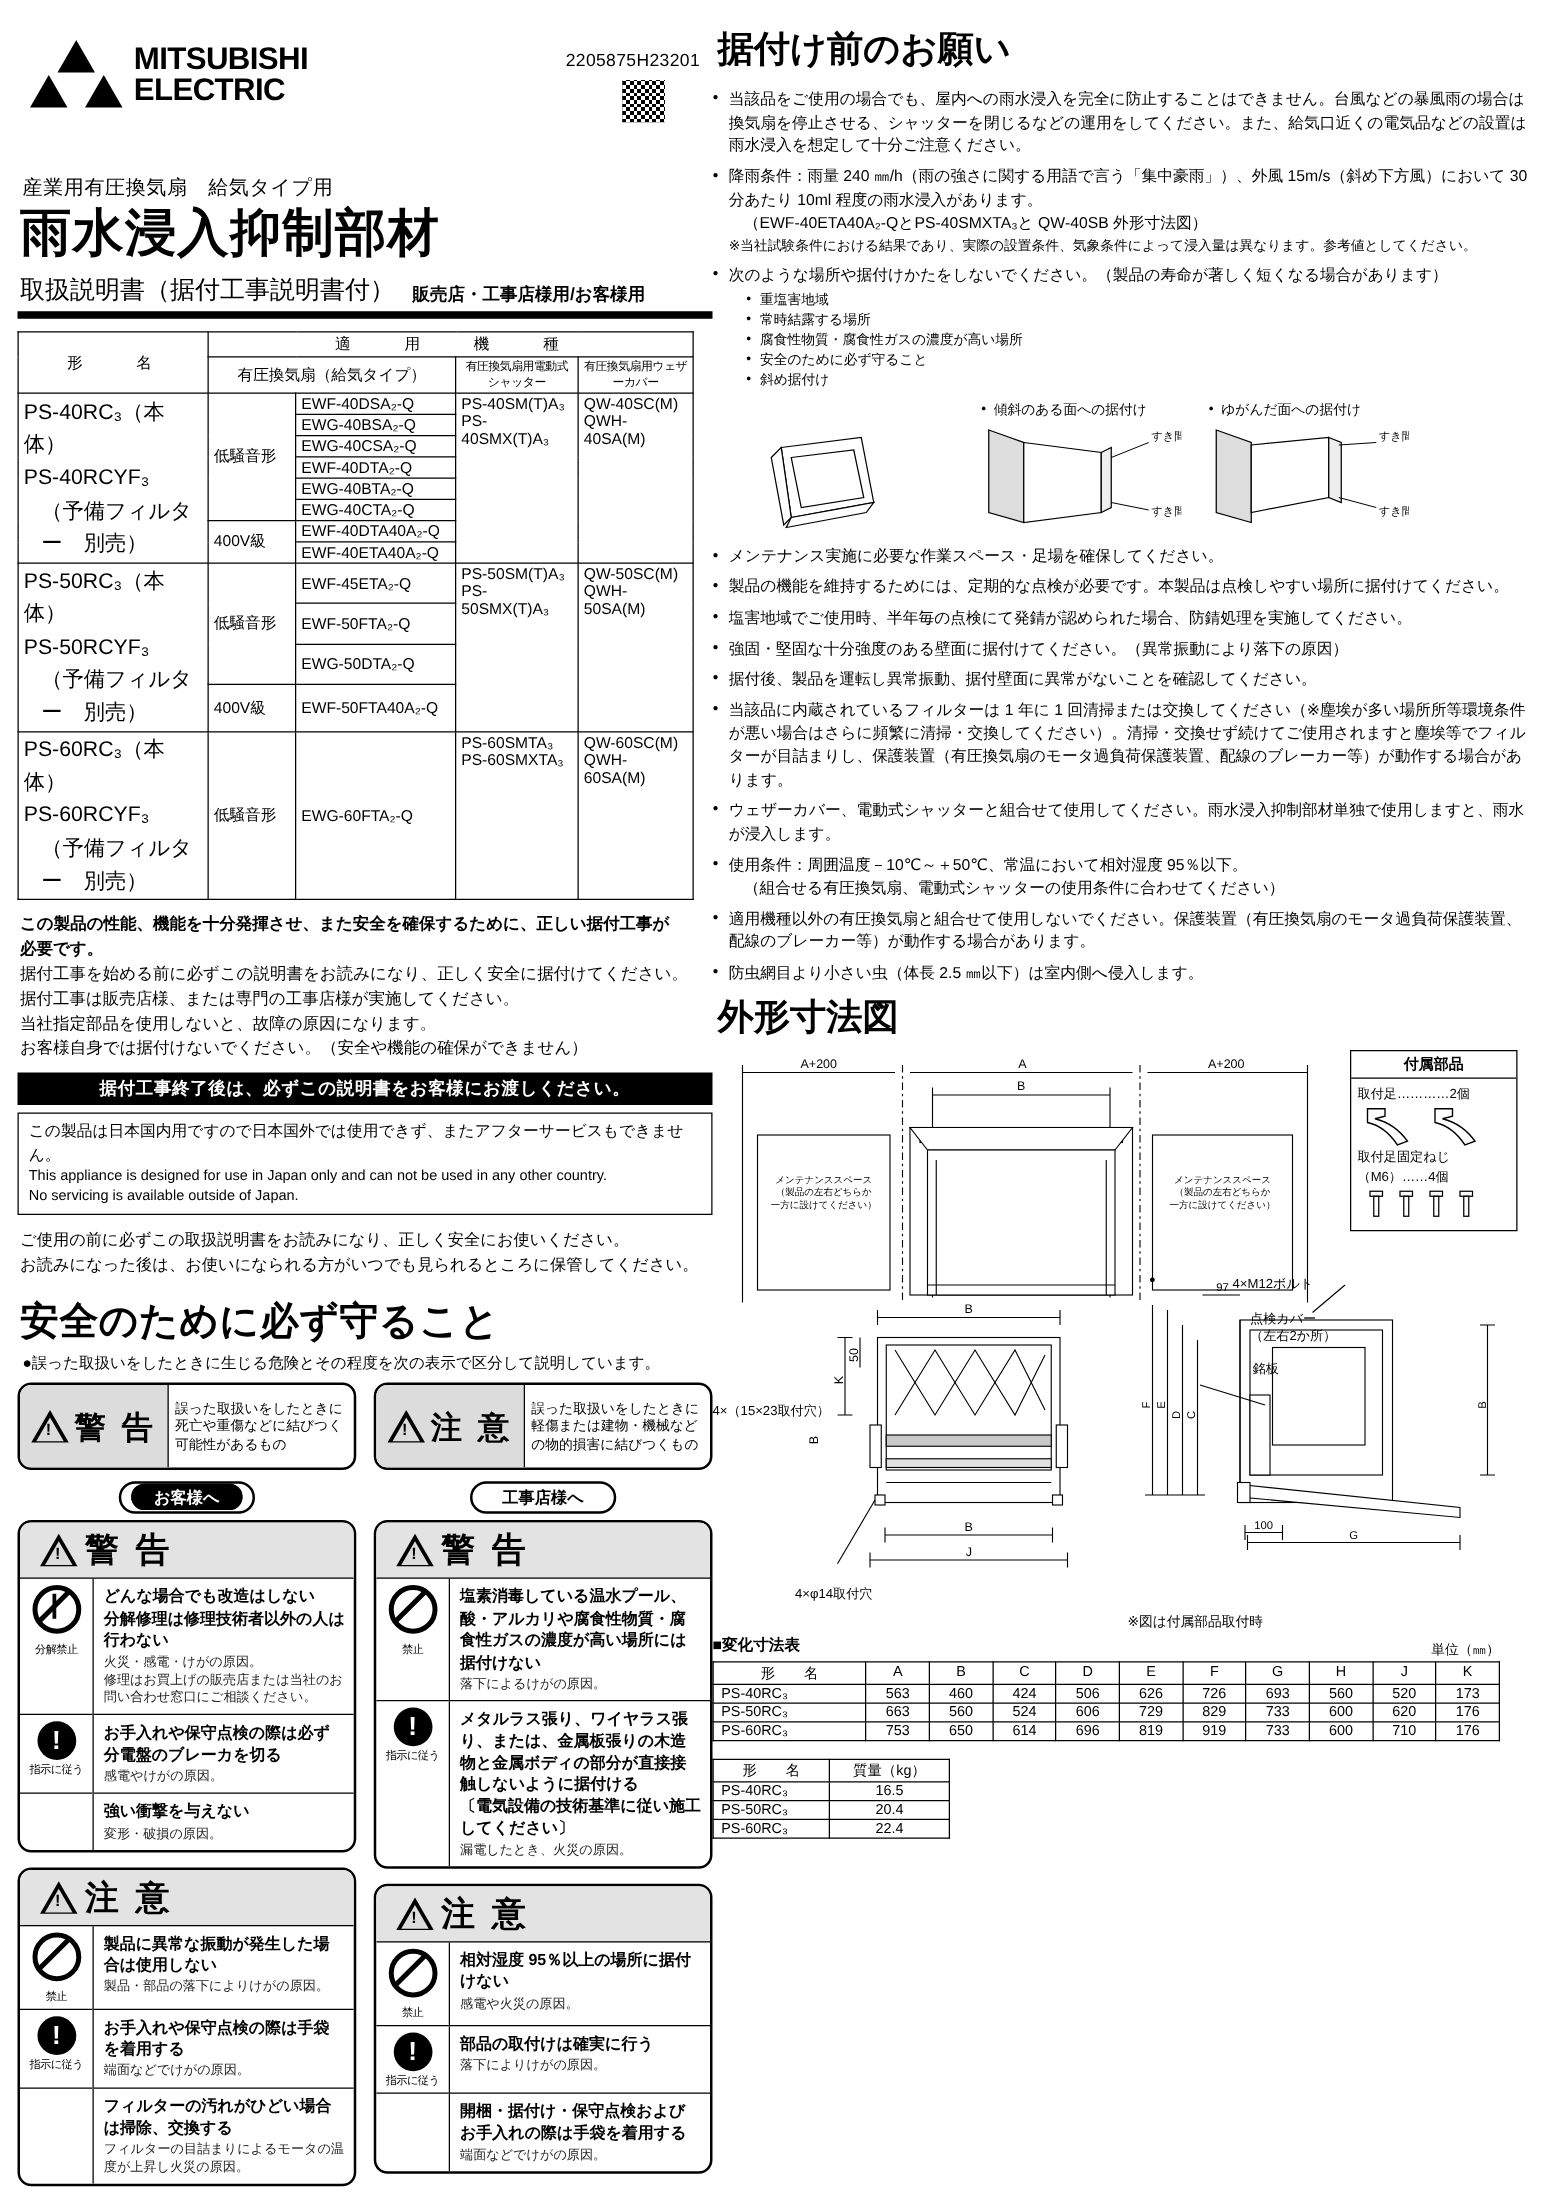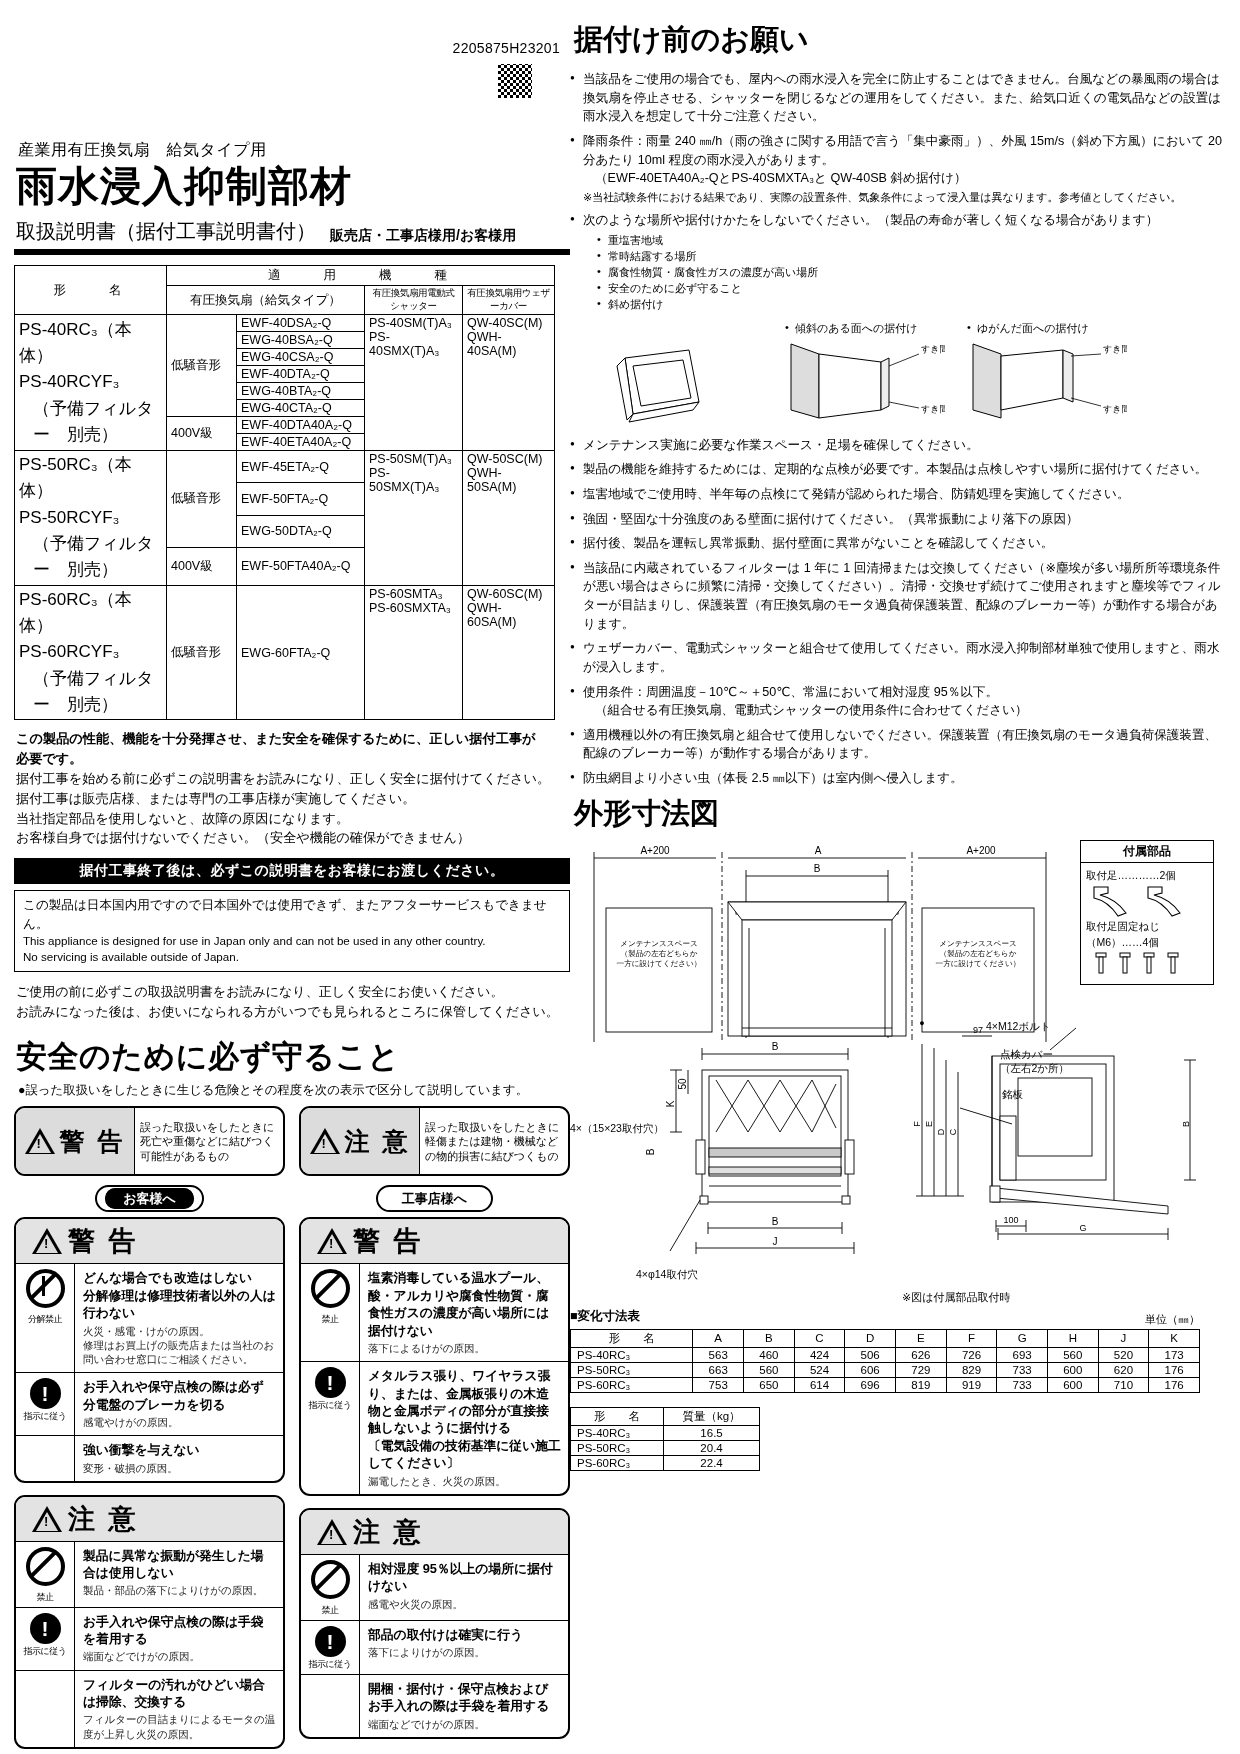--- a/index.html
+++ b/index.html
@@ -128,20 +128,31 @@
   svg{display:block;}
 </style>
 </head>
 <body>
 
 <div class="page">
 
   <div class="col-left">
 
     <div class="hdr">
+      <div class="logo-wrap">
+        <div class="mlogo">
+            <i class="t1"></i>
+            <i class="t2"></i>
+            <i class="t3"></i>
+          </div>
+        <div class="brand">
+          <span>MITSUBISHI</span>
+          <span>ELECTRIC</span>
+        </div>
+      </div>
       <div class="docno">2205875H23201</div>
       <div class="qr"></div>
     </div>
 
     <div class="prodcat">産業用有圧換気扇　給気タイプ用</div>
     <div class="prodtitle">雨水浸入抑制部材</div>
     <div class="subrow">
       <div class="m">取扱説明書（据付工事説明書付）</div>
       <div class="r">販売店・工事店様用/お客様用</div>
     </div>
@@ -426,21 +437,21 @@
             </table>
           </div>
       </div>
     </div>
   </div>
 
   <div class="col-right">
     <h2 class="sec-r">据付け前のお願い</h2>
     <ul class="rlist" id="bi-list">
         <li><span>当該品をご使用の場合でも、屋内への雨水浸入を完全に防止することはできません。台風などの暴風雨の場合は換気扇を停止させる、シャッターを閉じるなどの運用をしてください。また、給気口近くの電気品などの設置は雨水浸入を想定して十分ご注意ください。</span></li>
-        <li><span>降雨条件：雨量 240 ㎜/h（雨の強さに関する用語で言う「集中豪雨」）、外風 15m/s（斜め下方風）において 20 分あたり 10ml 程度の雨水浸入があります。</span><span class="indent">（EWF-40ETA40A₂-QとPS-40SMXTA₃と QW-40SB 斜め据付け）</span><div class="note-x">※当社試験条件における結果であり、実際の設置条件、気象条件によって浸入量は異なります。参考値としてください。</div></li>
+        <li><span>降雨条件：雨量 240 ㎜/h（雨の強さに関する用語で言う「集中豪雨」）、外風 15m/s（斜め下方風）において 30 分あたり 10ml 程度の雨水浸入があります。</span><span class="indent">（EWF-40ETA40A₂-QとPS-40SMXTA₃と QW-40SB 外形寸法図）</span><div class="note-x">※当社試験条件における結果であり、実際の設置条件、気象条件によって浸入量は異なります。参考値としてください。</div></li>
         <li><span>次のような場所や据付けかたをしないでください。</span><span>（製品の寿命が著しく短くなる場合があります）</span><ul class="sub-ul">
             <li>重塩害地域</li>
             <li>常時結露する場所</li>
             <li>腐食性物質・腐食性ガスの濃度が高い場所</li>
             <li>安全のために必ず守ること</li>
             <li>斜め据付け</li>
           </ul><div class="figrow">
             <div class="figcell">
               <div class="figcap" style="visibility:hidden">.</div>
               <div class="figbox">

